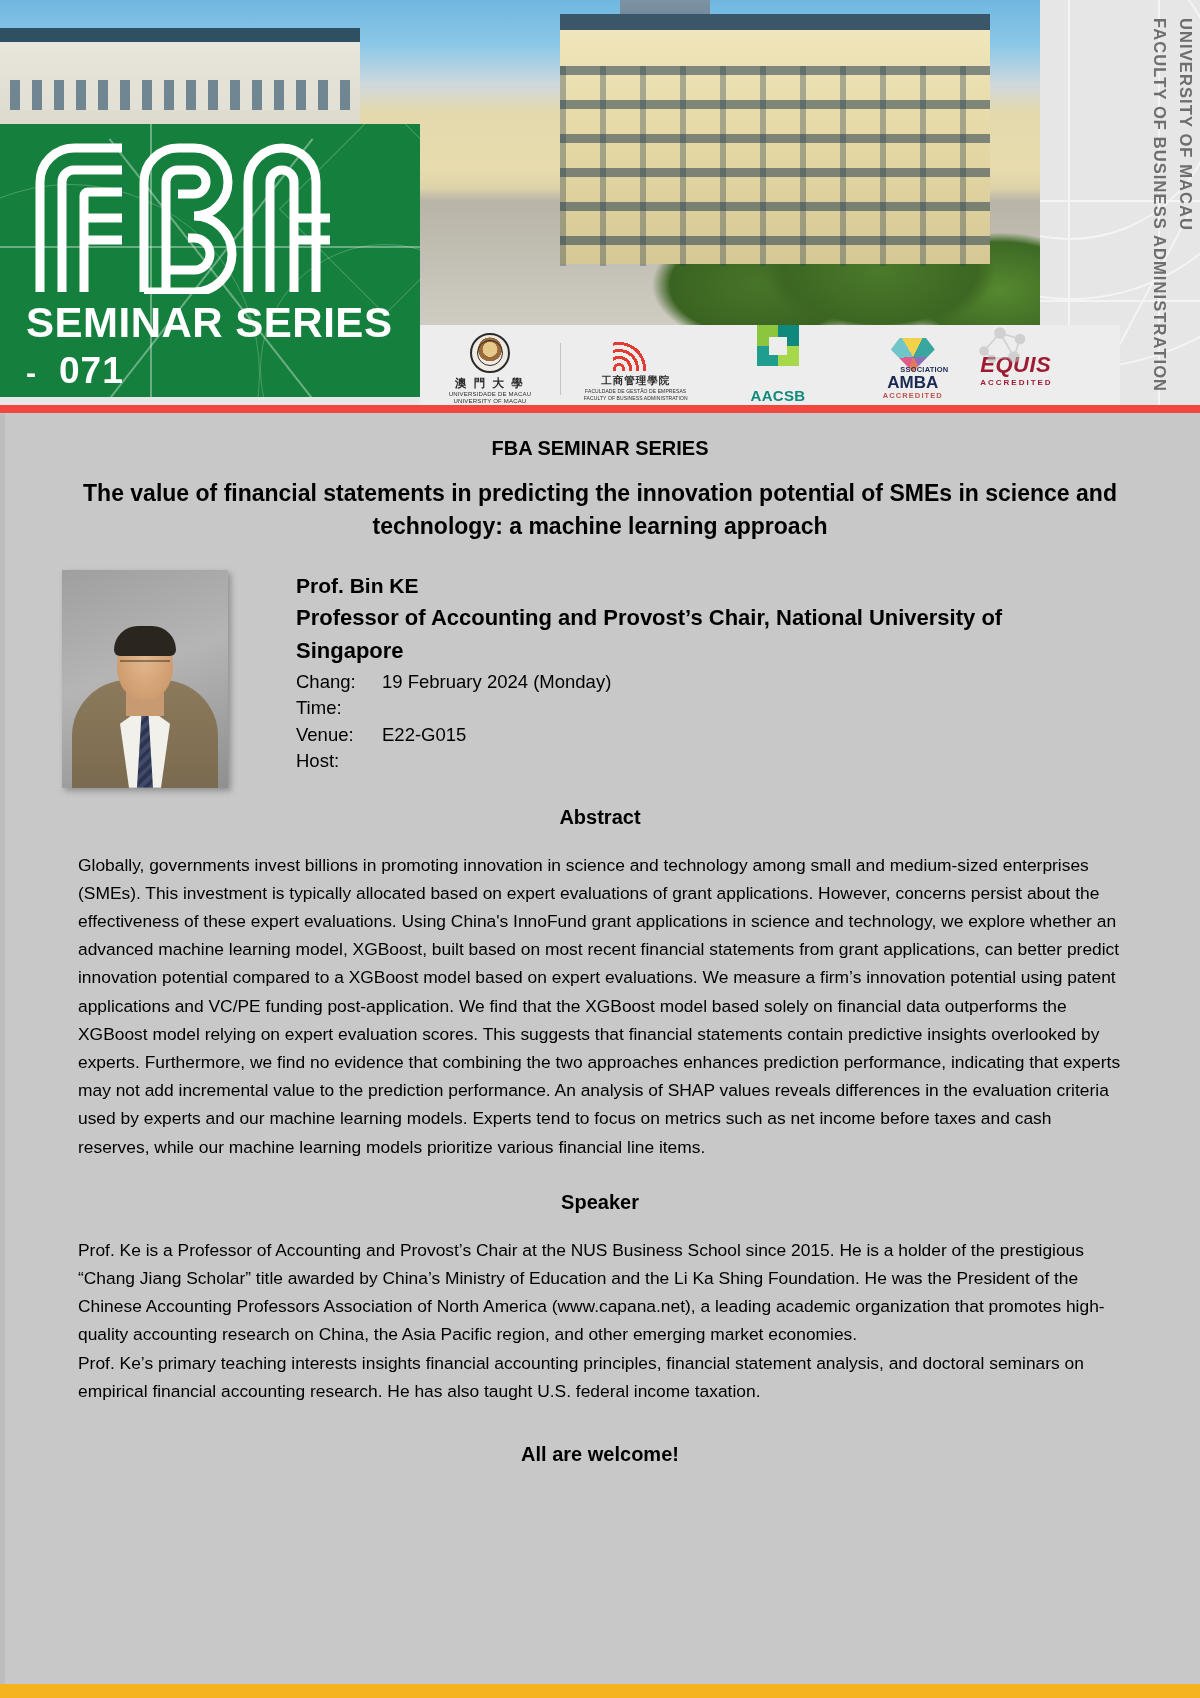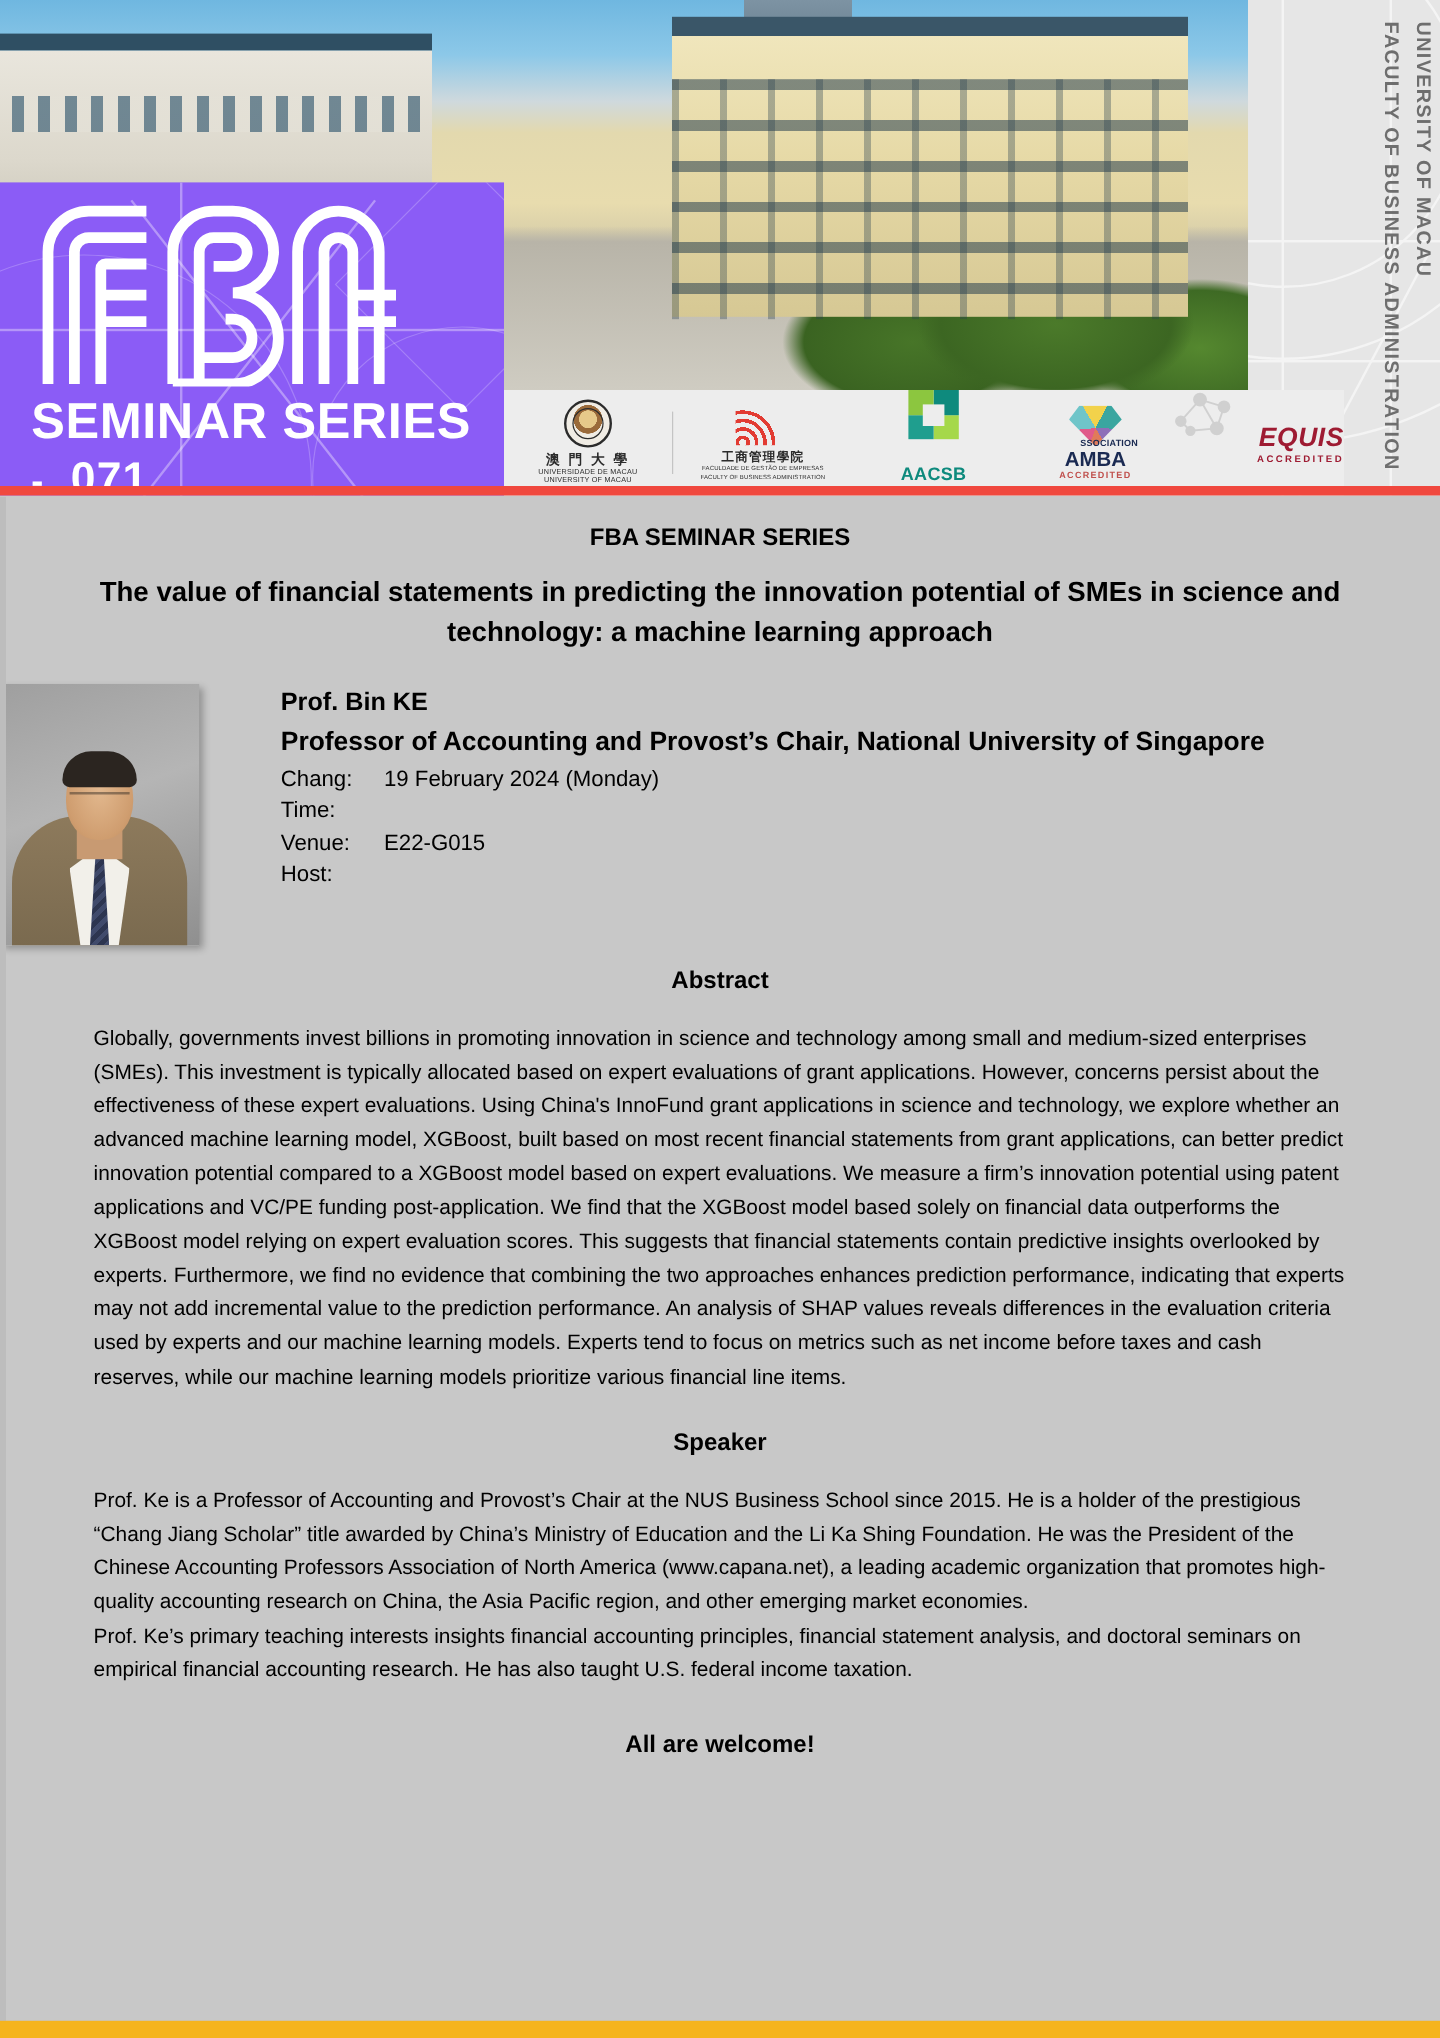--- a/index.html
+++ b/index.html
@@ -118,23 +118,23 @@
     font-weight: 600;
     letter-spacing: 1.1px;
     color: #6e6e6e;
     white-space: nowrap;
     line-height: 1;
     margin-left: 10px;
   }
 
   
   .logo-block {
-    position: absolute; left: 0; top: 152px;
+    position: absolute; left: 0; top: 124px;
     width: 420px; height: 273px;
-    background: #8b5cf6;
+    background: #15803d;
     overflow: hidden;
   }
   .logo-block .geo {
     position: absolute; border: 1px solid rgba(255,255,255,.22);
   }
   .geo-diamond { width: 150px; height: 150px; right: -40px; top: 10px; transform: rotate(45deg); }
   .geo-circle  { width: 250px; height: 250px; right: -90px; top: 120px; border-radius: 50%; }
   .geo-circle2 { width: 380px; height: 380px; left: -120px; top: 60px; border-radius: 50%; }
   .geo-x1 { width: 2px; height: 330px; left: 210px; top: -20px; transform: rotate(38deg); border: none; background: rgba(255,255,255,.18); }
   .geo-x2 { width: 2px; height: 330px; left: 210px; top: -20px; transform: rotate(-38deg); border: none; background: rgba(255,255,255,.18); }
@@ -217,21 +217,21 @@
   .amba-mark {
     width: 44px; height: 34px;
     background:
       conic-gradient(from 200deg at 50% 55%, #e05a8a 0 18%, #6fc5c9 18% 36%, #f2d24b 36% 52%, #3aa6a0 52% 70%, #8e6fb8 70% 86%, #e07a5a 86% 100%);
     clip-path: polygon(20% 0%, 80% 0%, 100% 34%, 50% 100%, 0% 34%);
   }
   .amba-t { font-size: 17px; font-weight: 800; color:#1a2a52; line-height:1; margin-top:2px; position:relative;}
   .amba-sup { font-size: 7.5px; font-weight: 700; color:#1a2a52; letter-spacing:.2px; position:absolute; left:13px; top:-8px;}
   .amba-s { font-size: 7.5px; font-weight: 700; color:#c0504d; letter-spacing:1.1px; }
 
-  .equis-wrap { position: relative; display:flex; flex-direction:column; align-items:flex-end; }
+  .equis-wrap { position: relative; display:flex; flex-direction:column; align-items:flex-start; }
   .equis-net { position:absolute; left:-6px; top:-4px; width:60px; height:46px; opacity:.55; }
   .equis-t { font-size: 22px; font-weight: 800; font-style: italic; color:#9e1b32; letter-spacing:.5px; }
   .equis-s { font-size: 8px; font-weight: 700; color:#9e1b32; letter-spacing:2px; }
 
   .red-rule {
     position: absolute; left: 0; top: 405px; width: 1200px; height: 9px;
     background: #f0483e;
   }
 
   
@@ -248,20 +248,21 @@
   .hdr-title {
     text-align: center;
     font-size: 23px; font-weight: 700; color: #000;
     line-height: 1.45;
     margin: 17px 38px 0 38px;
   }
 
   .speaker-row {
     position: relative;
     margin-top: 26px;
+    padding-left: 62px;
     display: flex;
     align-items: flex-start;
   }
   .portrait {
     width: 166px; height: 218px;
     flex: 0 0 166px;
     background: linear-gradient(160deg,#9f9f9f 0%, #b5b5b5 45%, #8f8f8f 100%);
     box-shadow: 3px 3px 6px rgba(0,0,0,.28);
     position: relative; overflow: hidden;
   }

